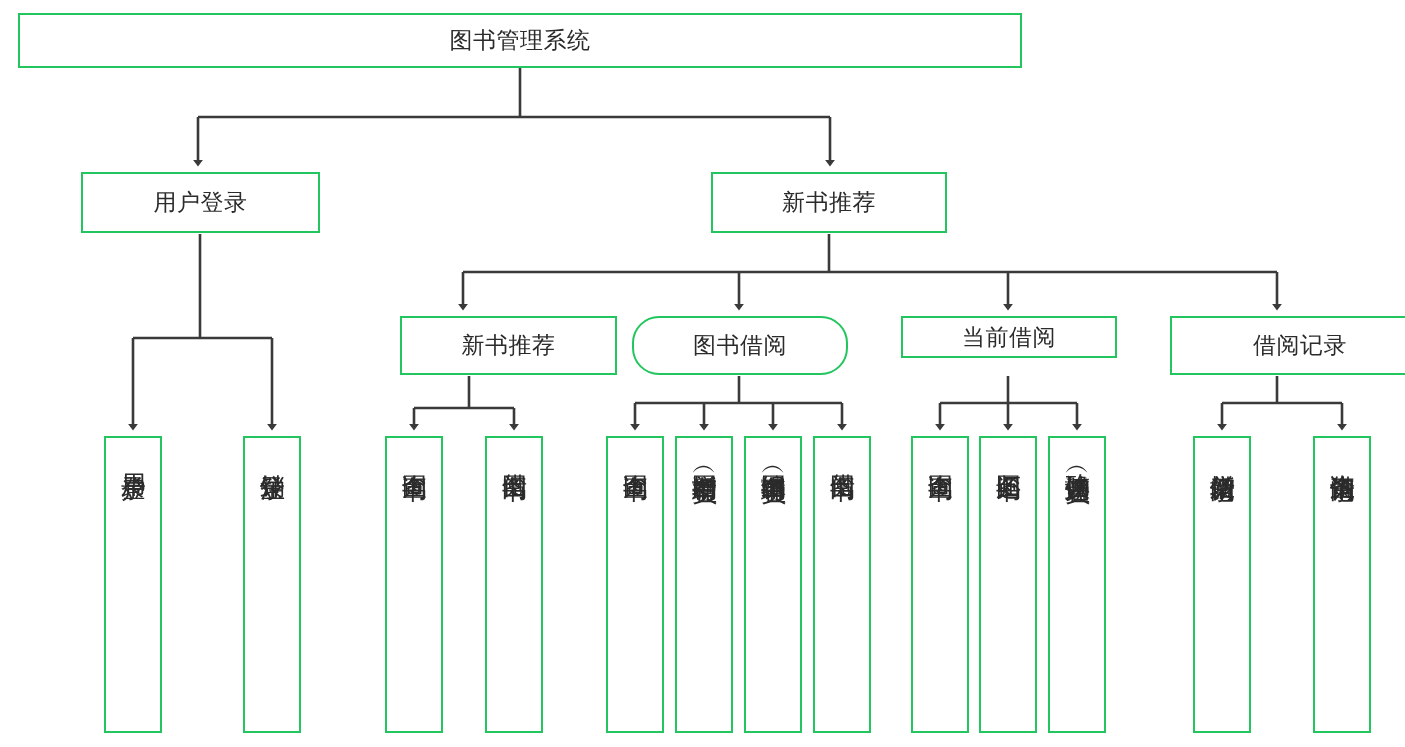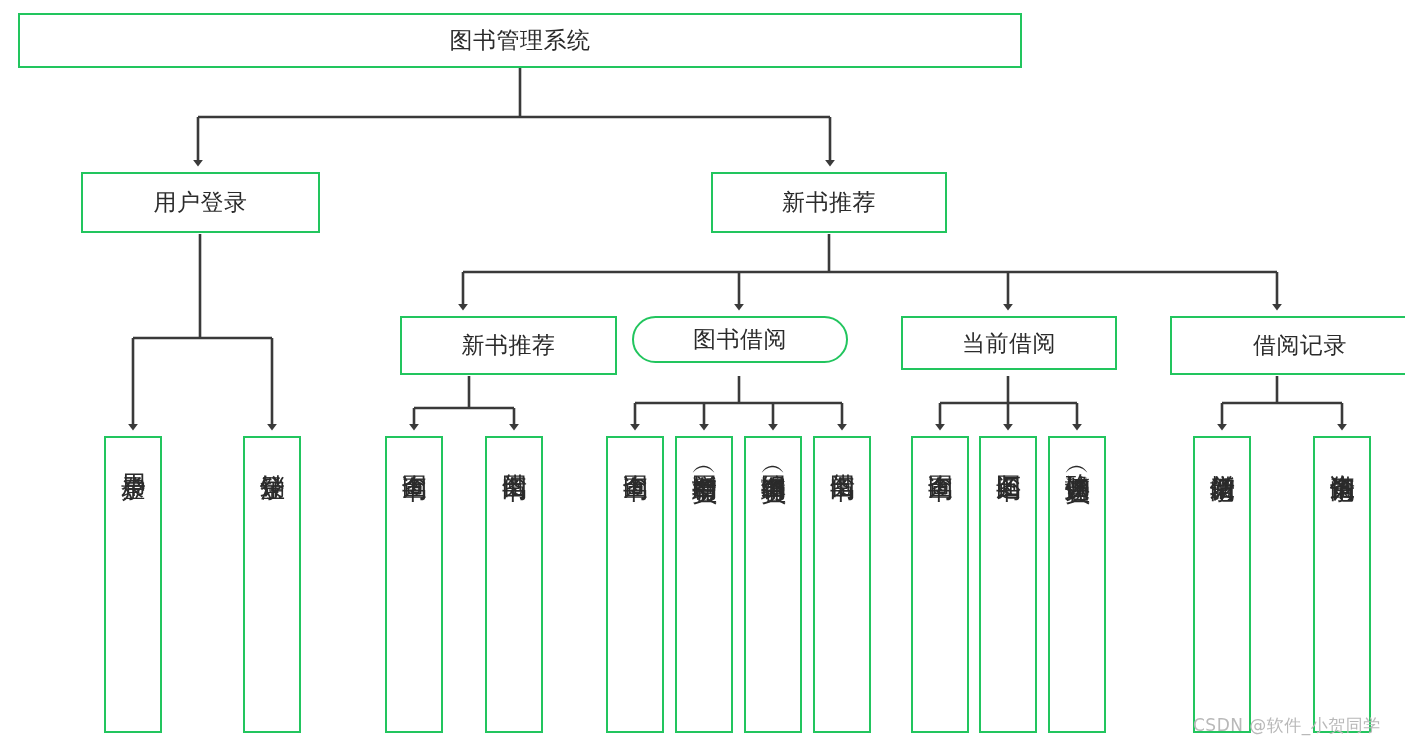--- a/index.html
+++ b/index.html
@@ -128,24 +128,24 @@
   <div class="node horizontal" style="left:81px; top:172px; width:239px; height:61px;">
     <span class="node-label">用户登录</span>
   </div>
   <div class="node horizontal" style="left:711px; top:172px; width:236px; height:61px;">
     <span class="node-label">新书推荐</span>
   </div>
 
   <div class="node horizontal" style="left:372px; top:316px; width:217px; height:59px;margin-left:28px;">
     <span class="node-label">新书推荐</span>
   </div>
-  <div class="node horizontal" style="left:632px; top:316px; width:216px; height:47px;border-radius:27px;">
+  <div class="node horizontal" style="left:632px; top:316px; width:216px; height:59px;border-radius:27px;">
     <span class="node-label">图书借阅</span>
   </div>
-  <div class="node horizontal" style="left:901px; top:316px; width:216px; height:54px;">
+  <div class="node horizontal" style="left:901px; top:316px; width:216px; height:42px;">
     <span class="node-label">当前借阅</span>
   </div>
   <div class="node horizontal" style="left:1170px; top:316px; width:260px; height:59px;">
     <span class="node-label">借阅记录</span>
   </div>
 
   <div class="node vertical" style="left:104px; top:436px; width:58px; height:297px;">
     <span class="node-label">用户登录</span>
   </div>
   <div class="node vertical" style="left:243px; top:436px; width:58px; height:297px;">
@@ -182,15 +182,14 @@
     <span class="node-label">确认归还（管理员）</span>
   </div>
 
   <div class="node vertical" style="left:1193px; top:436px; width:58px; height:297px;">
     <span class="node-label">新增借阅记录</span>
   </div>
   <div class="node vertical" style="left:1313px; top:436px; width:58px; height:297px;">
     <span class="node-label">查询借阅记录</span>
   </div>
 
-  <div id="watermark">CSDN @软件_小贺同学</div>
 
 </div>
 
 </body></html>

